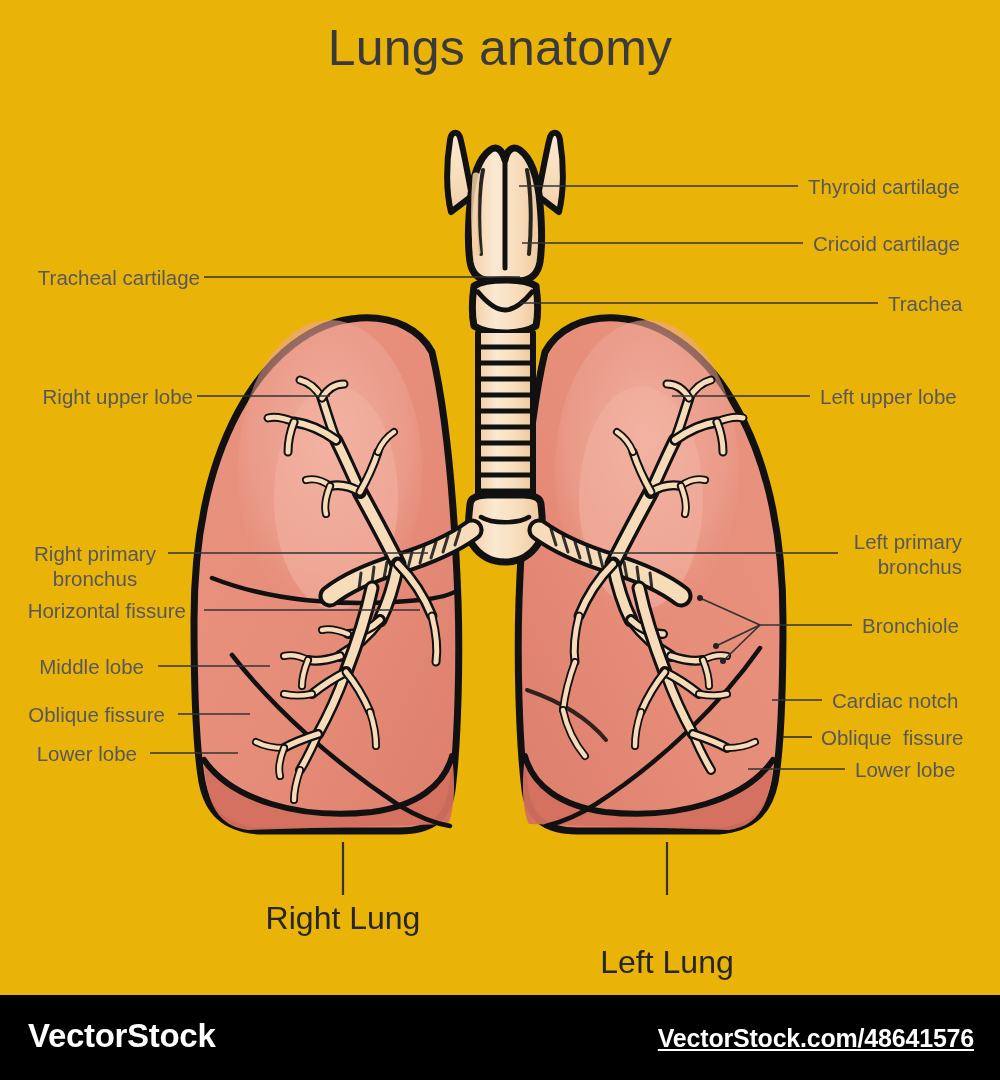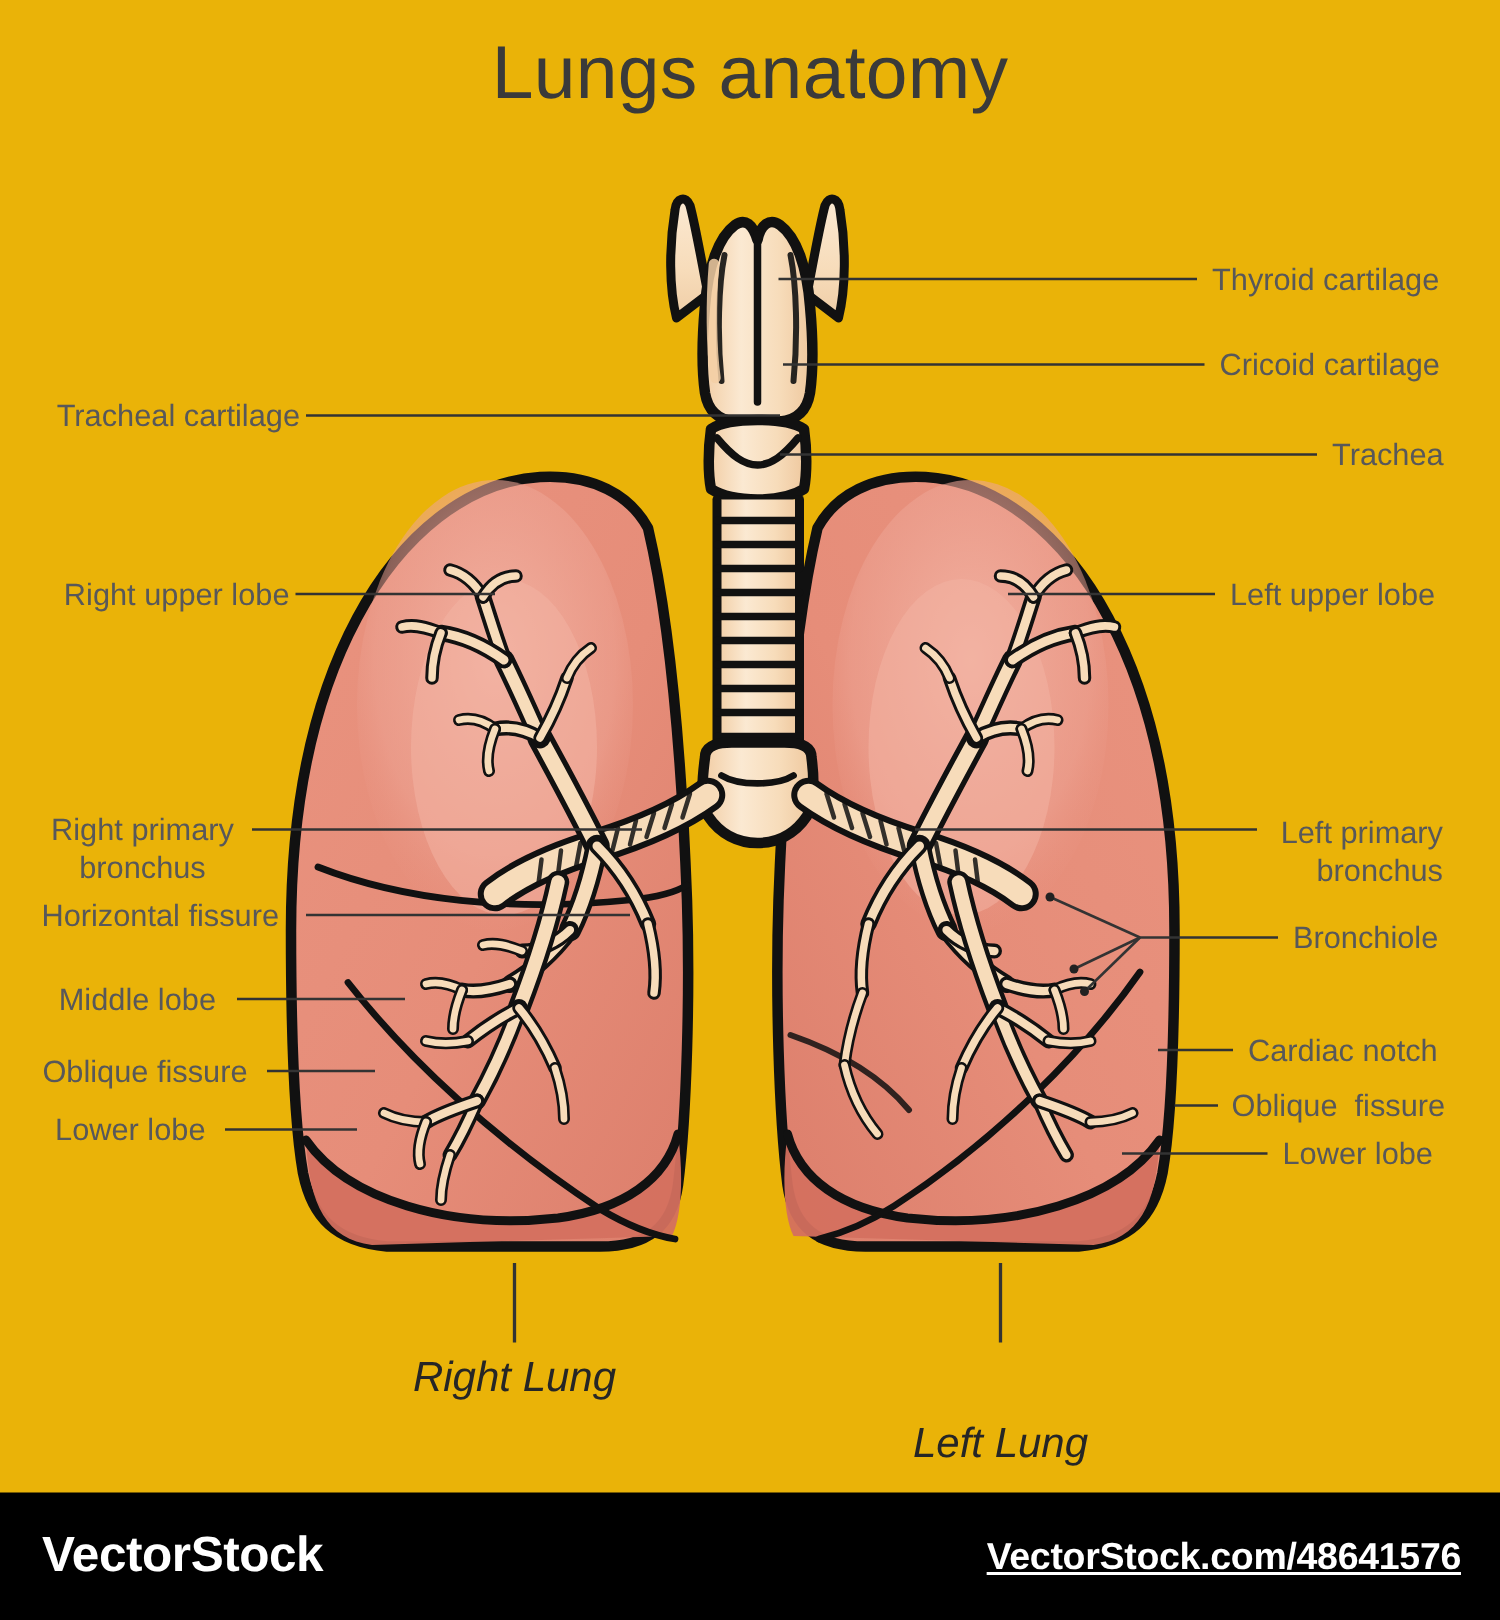--- a/index.html
+++ b/index.html
@@ -50,26 +50,25 @@
     font-size: 20.5px;
     line-height: 25px;
     color: #58585a;
     white-space: pre;
   }
   .label.left  { text-align: right; }
   .label.right { text-align: left; }
 
   .lung-caption {
     position: absolute;
-    font-size: 28px;
+    font-size: 32px;
     line-height: 36px;
     color: #262626;
     text-align: center;
     white-space: pre;
-    font-style: italic;
   }
 
   
   #footer {
     position: absolute;
     left: 0;
     top: 995px;
     width: 1000px;
     height: 94px;
     background: #000000;
@@ -489,21 +488,21 @@
   <div class="label left" style="right:863px; top:741px; width:240px;">Lower lobe</div>
 
   <div class="label right" style="left:808px; top:174px; width:230px;">Thyroid cartilage</div>
 
   <div class="label right" style="left:813px; top:231px; width:230px;">Cricoid cartilage</div>
 
   <div class="label right" style="left:888px; top:291px; width:230px;">Trachea</div>
 
   <div class="label right" style="left:820px; top:384px; width:230px;">Left upper lobe</div>
 
-  <div class="label right" style="left:700px; top:543px; width:262px; text-align:right;">Left primary
+  <div class="label right" style="left:700px; top:529px; width:262px; text-align:right;">Left primary
 bronchus</div>
 
   <div class="label right" style="left:862px; top:613px; width:230px;">Bronchiole</div>
 
   <div class="label right" style="left:832px; top:688px; width:230px;">Cardiac notch</div>
 
   <div class="label right" style="left:821px; top:725px; width:230px;">Oblique  fissure</div>
 
   <div class="label right" style="left:855px; top:757px; width:230px;">Lower lobe</div>
 

